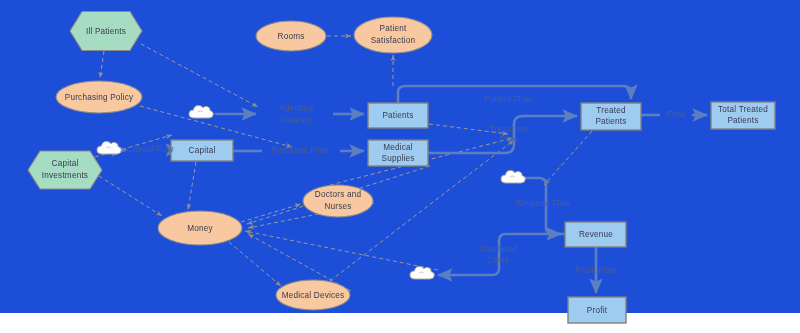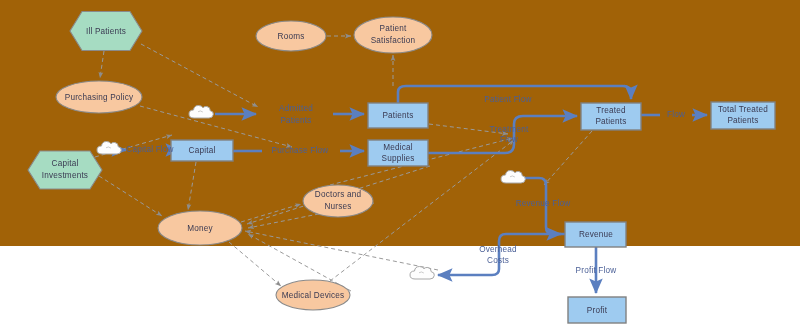--- a/index.html
+++ b/index.html
@@ -1,17 +1,17 @@
 <!DOCTYPE html>
 <html><head>
 <meta charset="utf-8">
 <style>
   html,body{margin:0;padding:0;background:#ffffff;}
   body{width:800px;height:333px;overflow:hidden;font-family:"Liberation Sans",sans-serif;}
-  #stage{position:relative;width:800px;height:246px;background:#a16207;}
+  #stage{position:relative;width:800px;height:313px;background:#1d4ed8;}
   svg#canvas{position:absolute;left:0;top:0;width:800px;height:333px;}
   .nodelabel{font-family:"Liberation Sans",sans-serif;font-size:8.2px;fill:#3a3a52;text-anchor:middle;dominant-baseline:middle;letter-spacing:.2px;}
   .flowlabel{font-family:"Liberation Sans",sans-serif;font-size:8.2px;fill:#4a5f96;text-anchor:middle;dominant-baseline:middle;letter-spacing:.2px;}
   .box{fill:#9ecbf0;stroke:#808080;stroke-width:1.4;}
   .ellipse{fill:#f8c8a0;stroke:#8a8a8a;stroke-width:1.1;}
   .hex{fill:#a6dcc2;stroke:#8a8a8a;stroke-width:1.1;}
   .cloud{fill:#fdfdfd;stroke:#a8a8a8;stroke-width:1;}
   .flowline{fill:none;stroke:#5b7fc0;stroke-width:2.6;stroke-linecap:butt;stroke-linejoin:round;}
   .causal{fill:none;stroke:#9a9a9a;stroke-width:1;stroke-dasharray:4 3;}
 </style>

